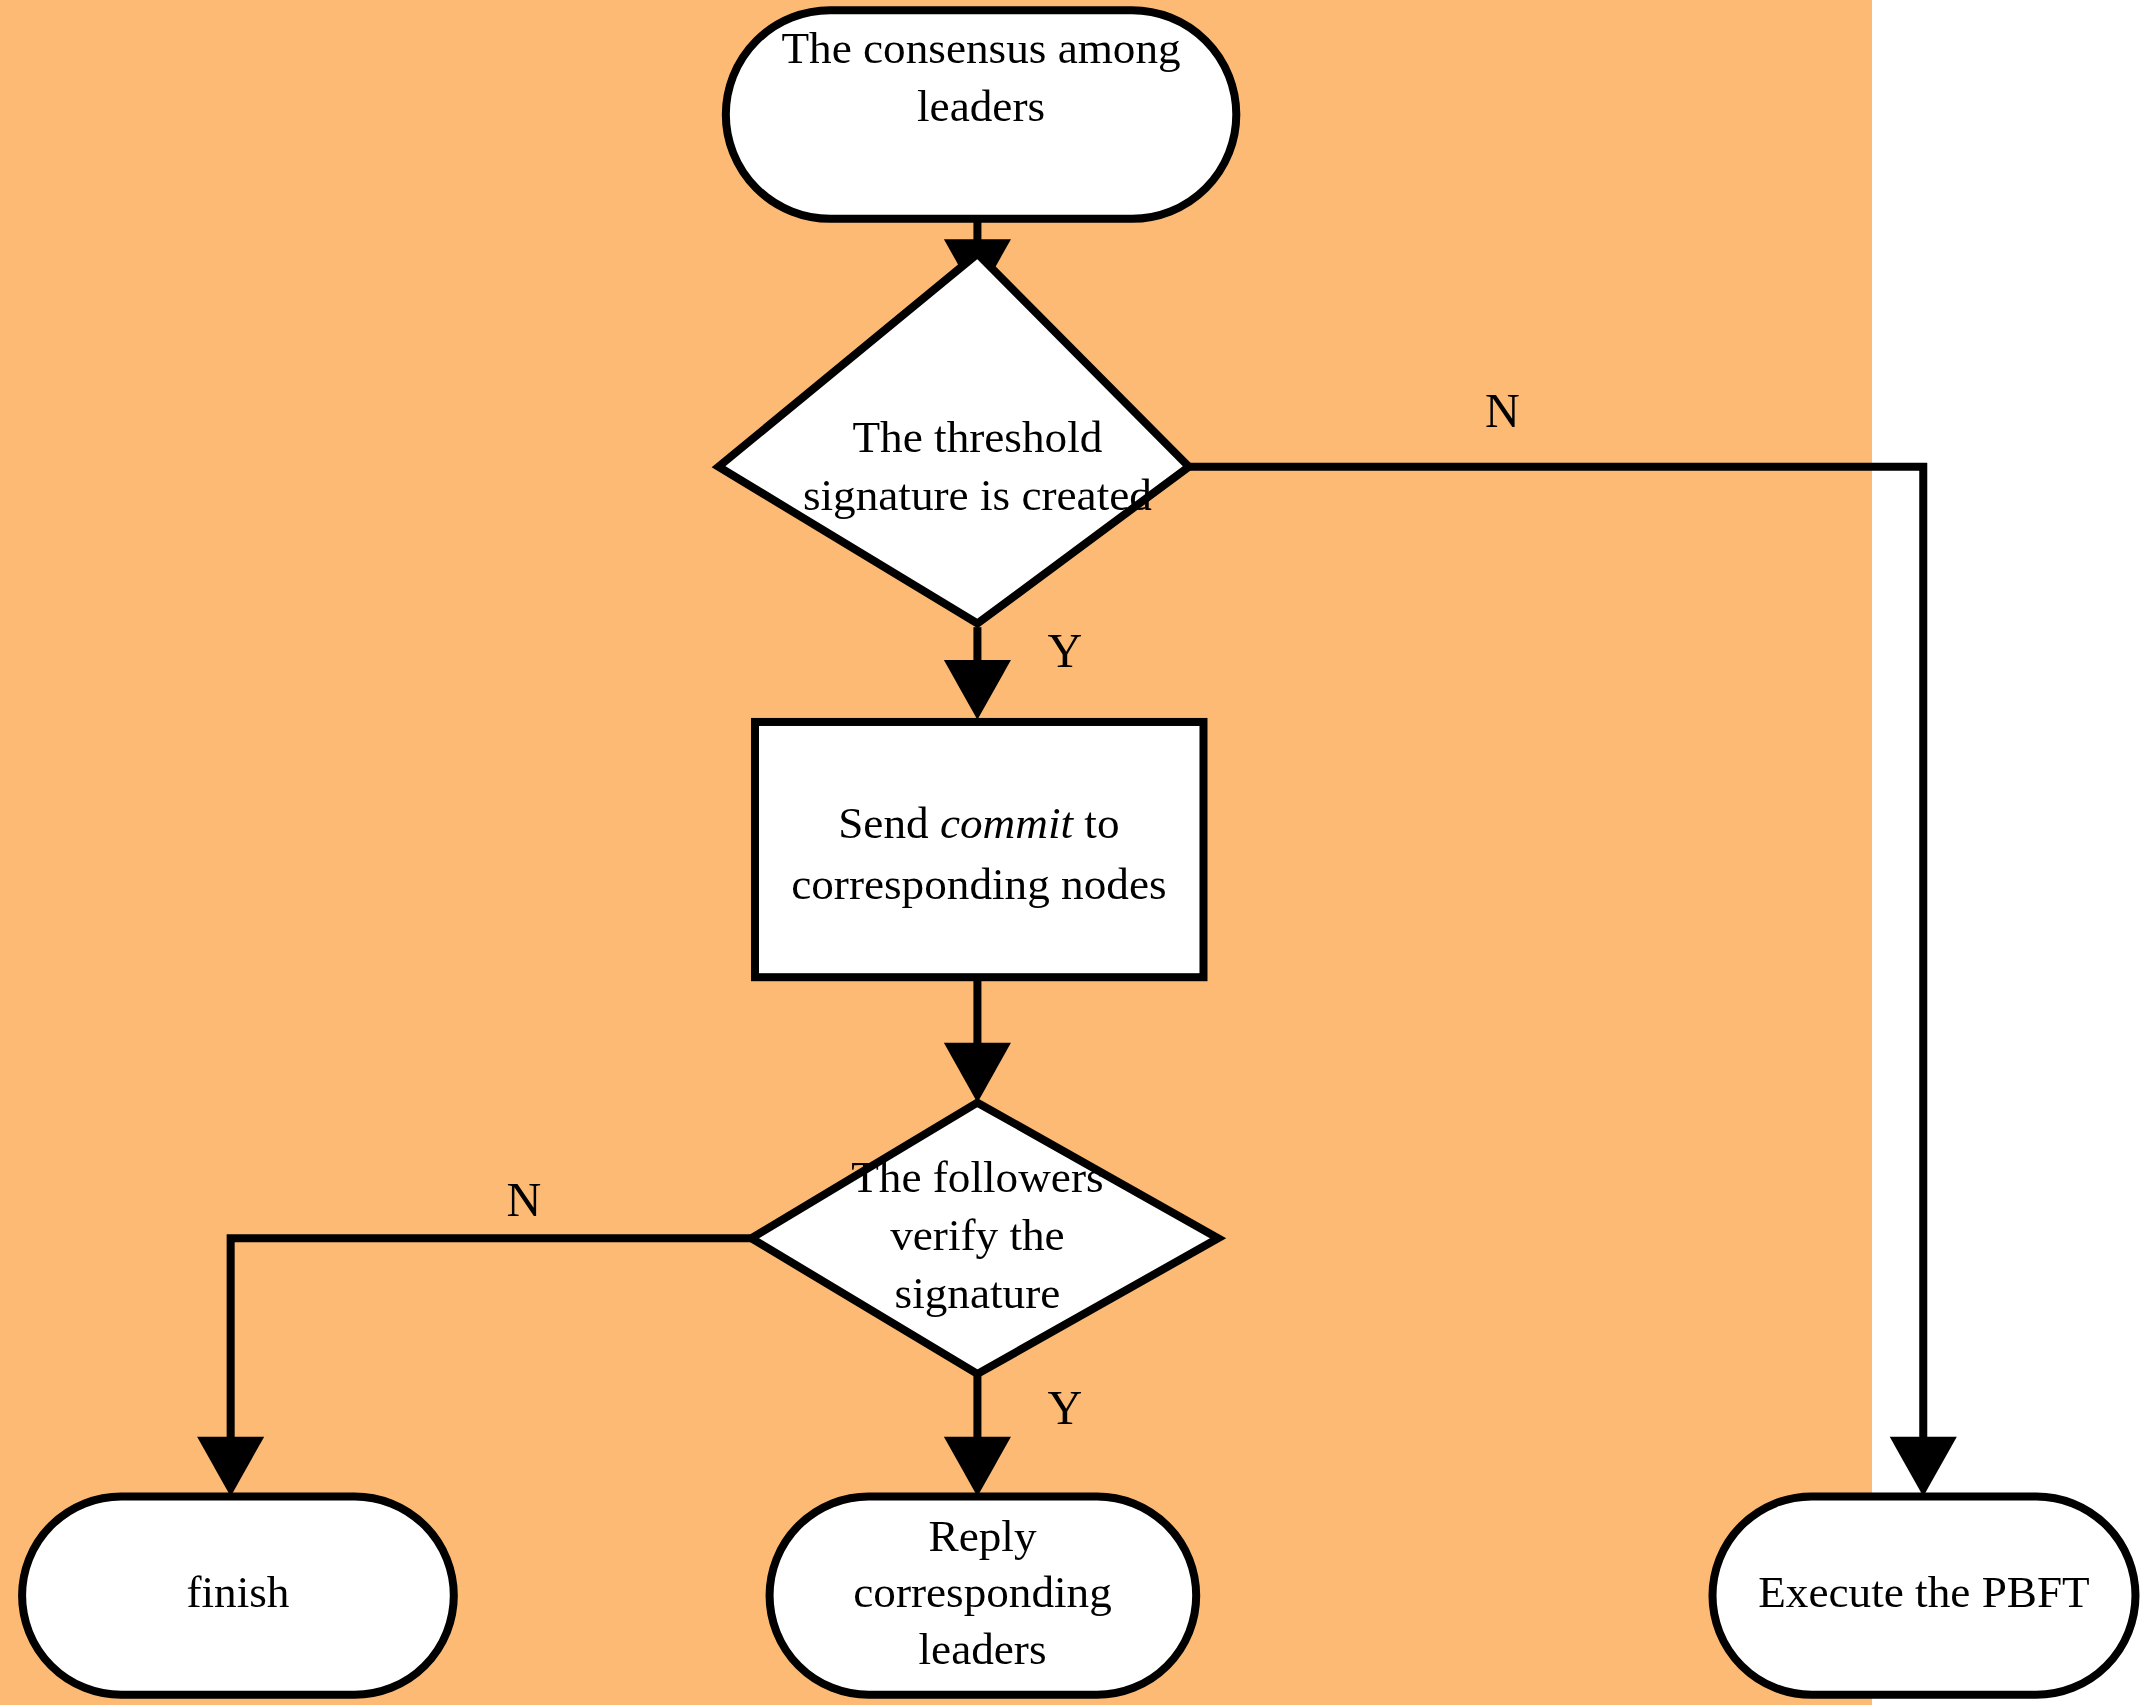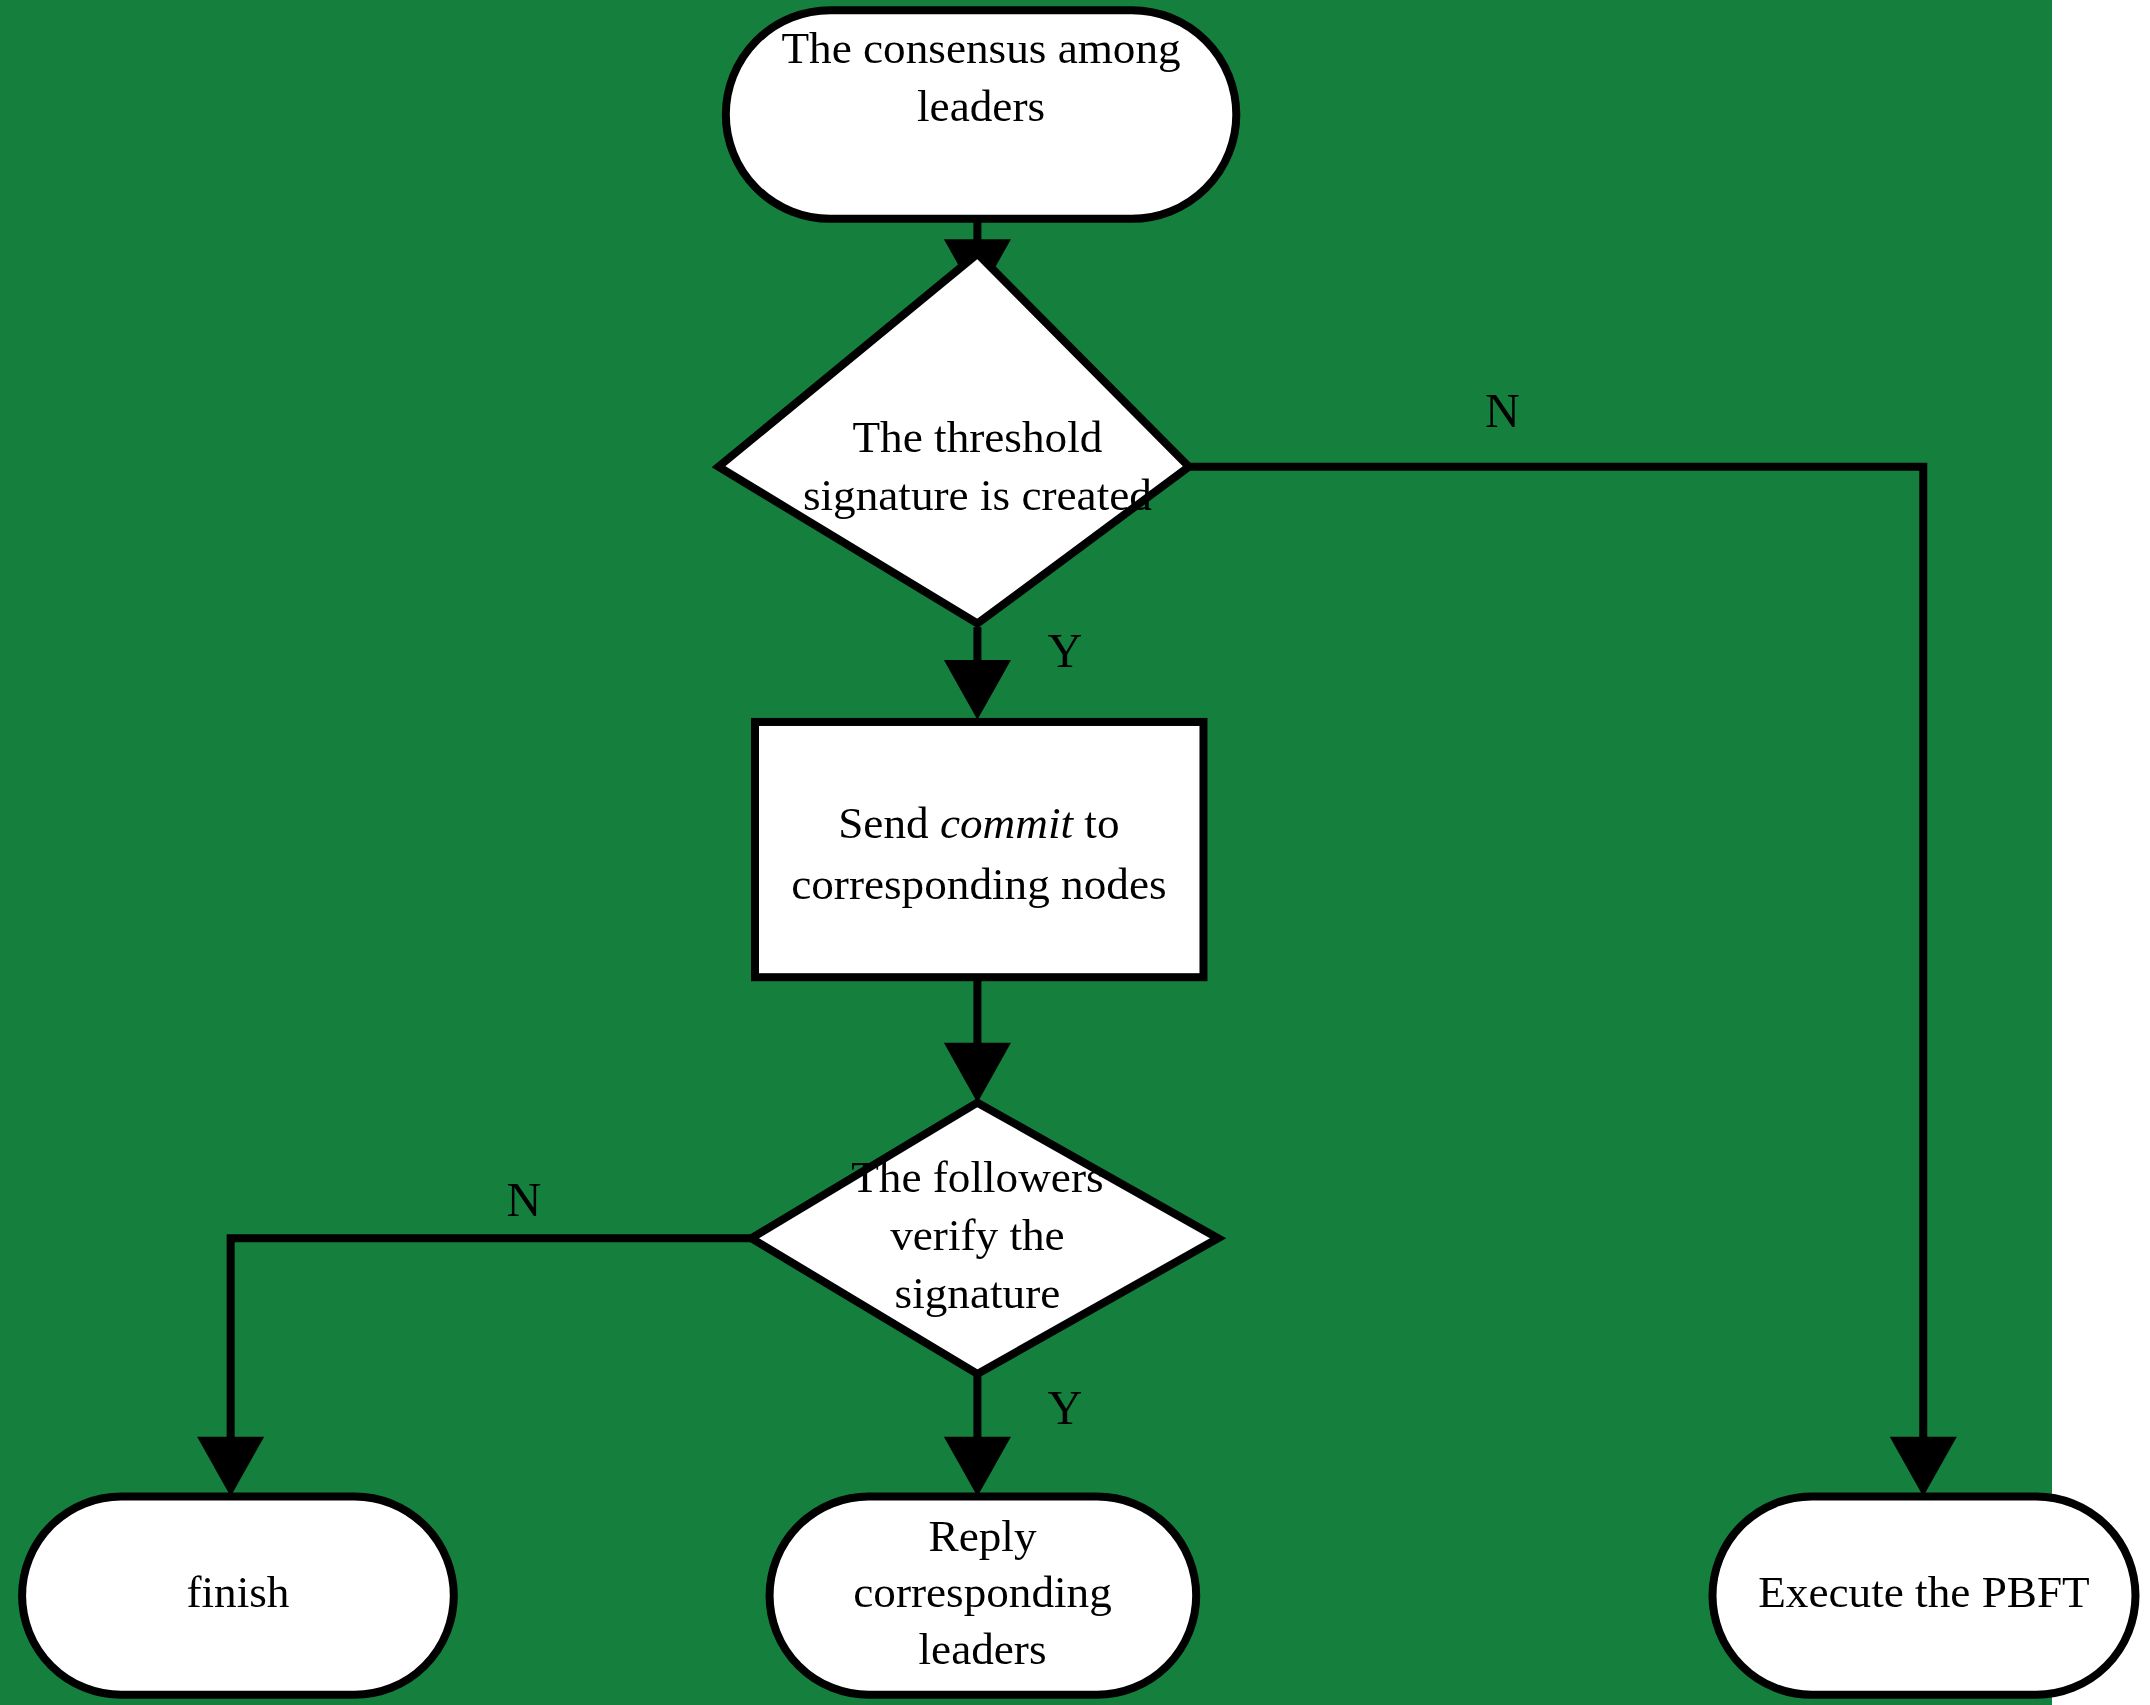--- a/index.html
+++ b/index.html
@@ -8,23 +8,23 @@
     background: #ffffff;
   }
   body {
     width: 2151px;
     height: 1705px;
     font-family: "Liberation Serif", "DejaVu Serif", serif;
     overflow: hidden;
   }
   #flowchart-root {
     position: relative;
-    width: 2052px;
+    width: 1872px;
     height: 1705px;
-    background: #15803d;
+    background: #fdba74;
   }
   svg#diagram {
     display: block;
     width: 2151px;
     height: 1705px;
   }
   .shape-outline {
     fill: #ffffff;
     stroke: #000000;
     stroke-width: 11;

